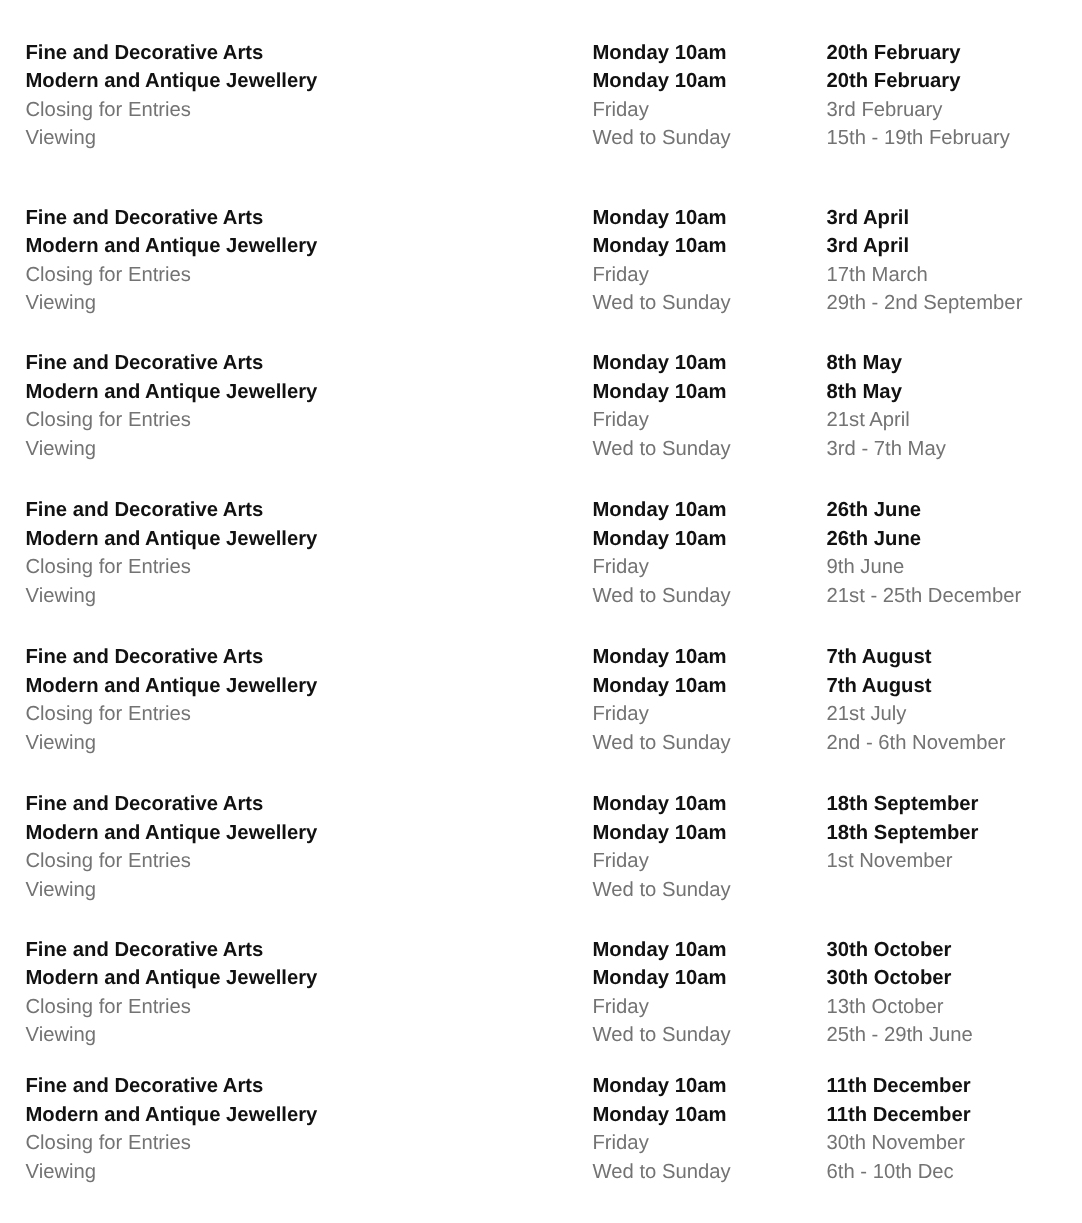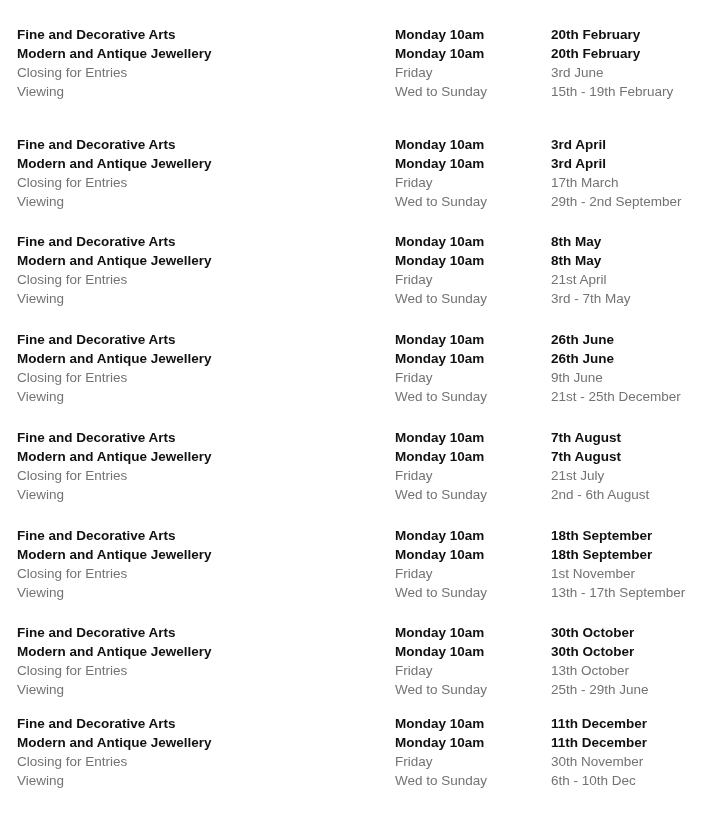--- a/index.html
+++ b/index.html
@@ -24,21 +24,21 @@
         <span class="c3">20th February</span>
       </div>
       <div class="row b">
         <span class="c1">Modern and Antique Jewellery</span>
         <span class="c2">Monday 10am</span>
         <span class="c3">20th February</span>
       </div>
       <div class="row n">
         <span class="c1">Closing for Entries</span>
         <span class="c2">Friday</span>
-        <span class="c3">3rd June</span>
+        <span class="c3">3rd February</span>
       </div>
       <div class="row n">
         <span class="c1">Viewing</span>
         <span class="c2">Wed to Sunday</span>
         <span class="c3">15th - 19th February</span>
       </div>
     </div>
     <div class="block" style="top: 135px;">
       <div class="row b">
         <span class="c1">Fine and Decorative Arts</span>
@@ -117,21 +117,21 @@
         <span class="c3">7th August</span>
       </div>
       <div class="row n">
         <span class="c1">Closing for Entries</span>
         <span class="c2">Friday</span>
         <span class="c3">21st July</span>
       </div>
       <div class="row n">
         <span class="c1">Viewing</span>
         <span class="c2">Wed to Sunday</span>
-        <span class="c3">2nd - 6th August</span>
+        <span class="c3">2nd - 6th November</span>
       </div>
     </div>
     <div class="block" style="top: 526px;">
       <div class="row b">
         <span class="c1">Fine and Decorative Arts</span>
         <span class="c2">Monday 10am</span>
         <span class="c3">18th September</span>
       </div>
       <div class="row b">
         <span class="c1">Modern and Antique Jewellery</span>
@@ -139,21 +139,20 @@
         <span class="c3">18th September</span>
       </div>
       <div class="row n">
         <span class="c1">Closing for Entries</span>
         <span class="c2">Friday</span>
         <span class="c3">1st November</span>
       </div>
       <div class="row n">
         <span class="c1">Viewing</span>
         <span class="c2">Wed to Sunday</span>
-        <span class="c3">13th - 17th September</span>
       </div>
     </div>
     <div class="block" style="top: 623px;">
       <div class="row b">
         <span class="c1">Fine and Decorative Arts</span>
         <span class="c2">Monday 10am</span>
         <span class="c3">30th October</span>
       </div>
       <div class="row b">
         <span class="c1">Modern and Antique Jewellery</span>

